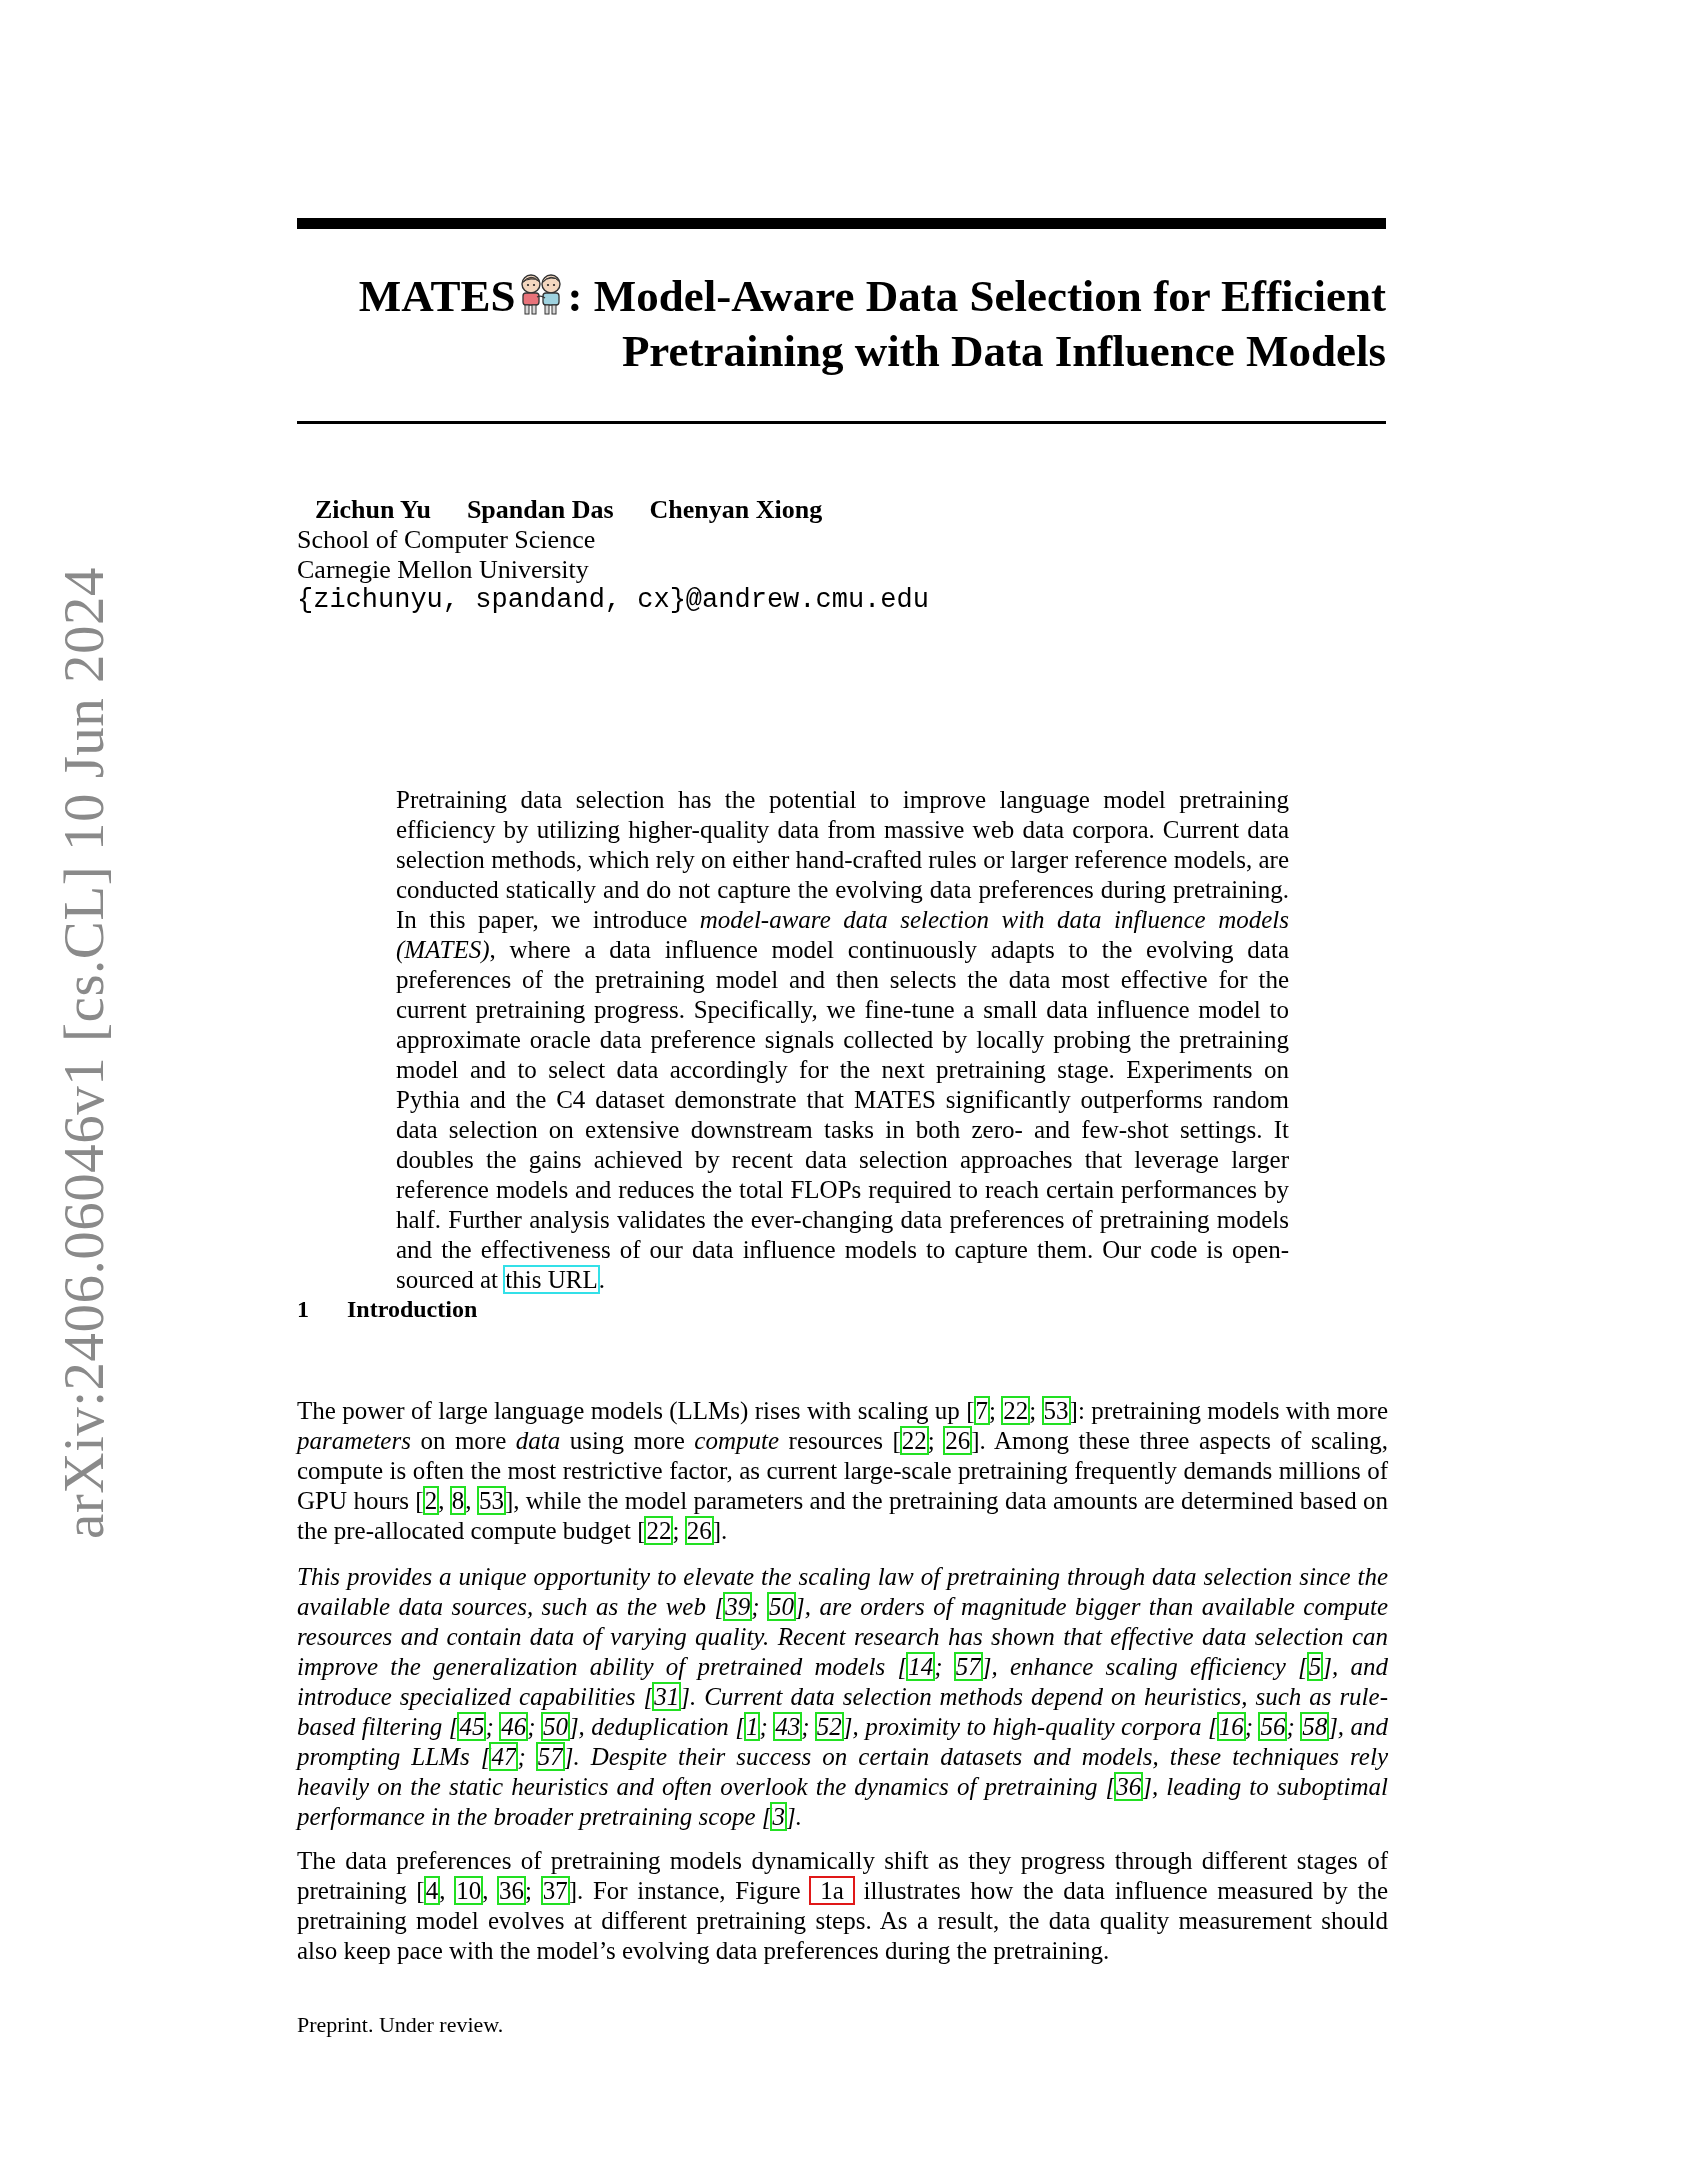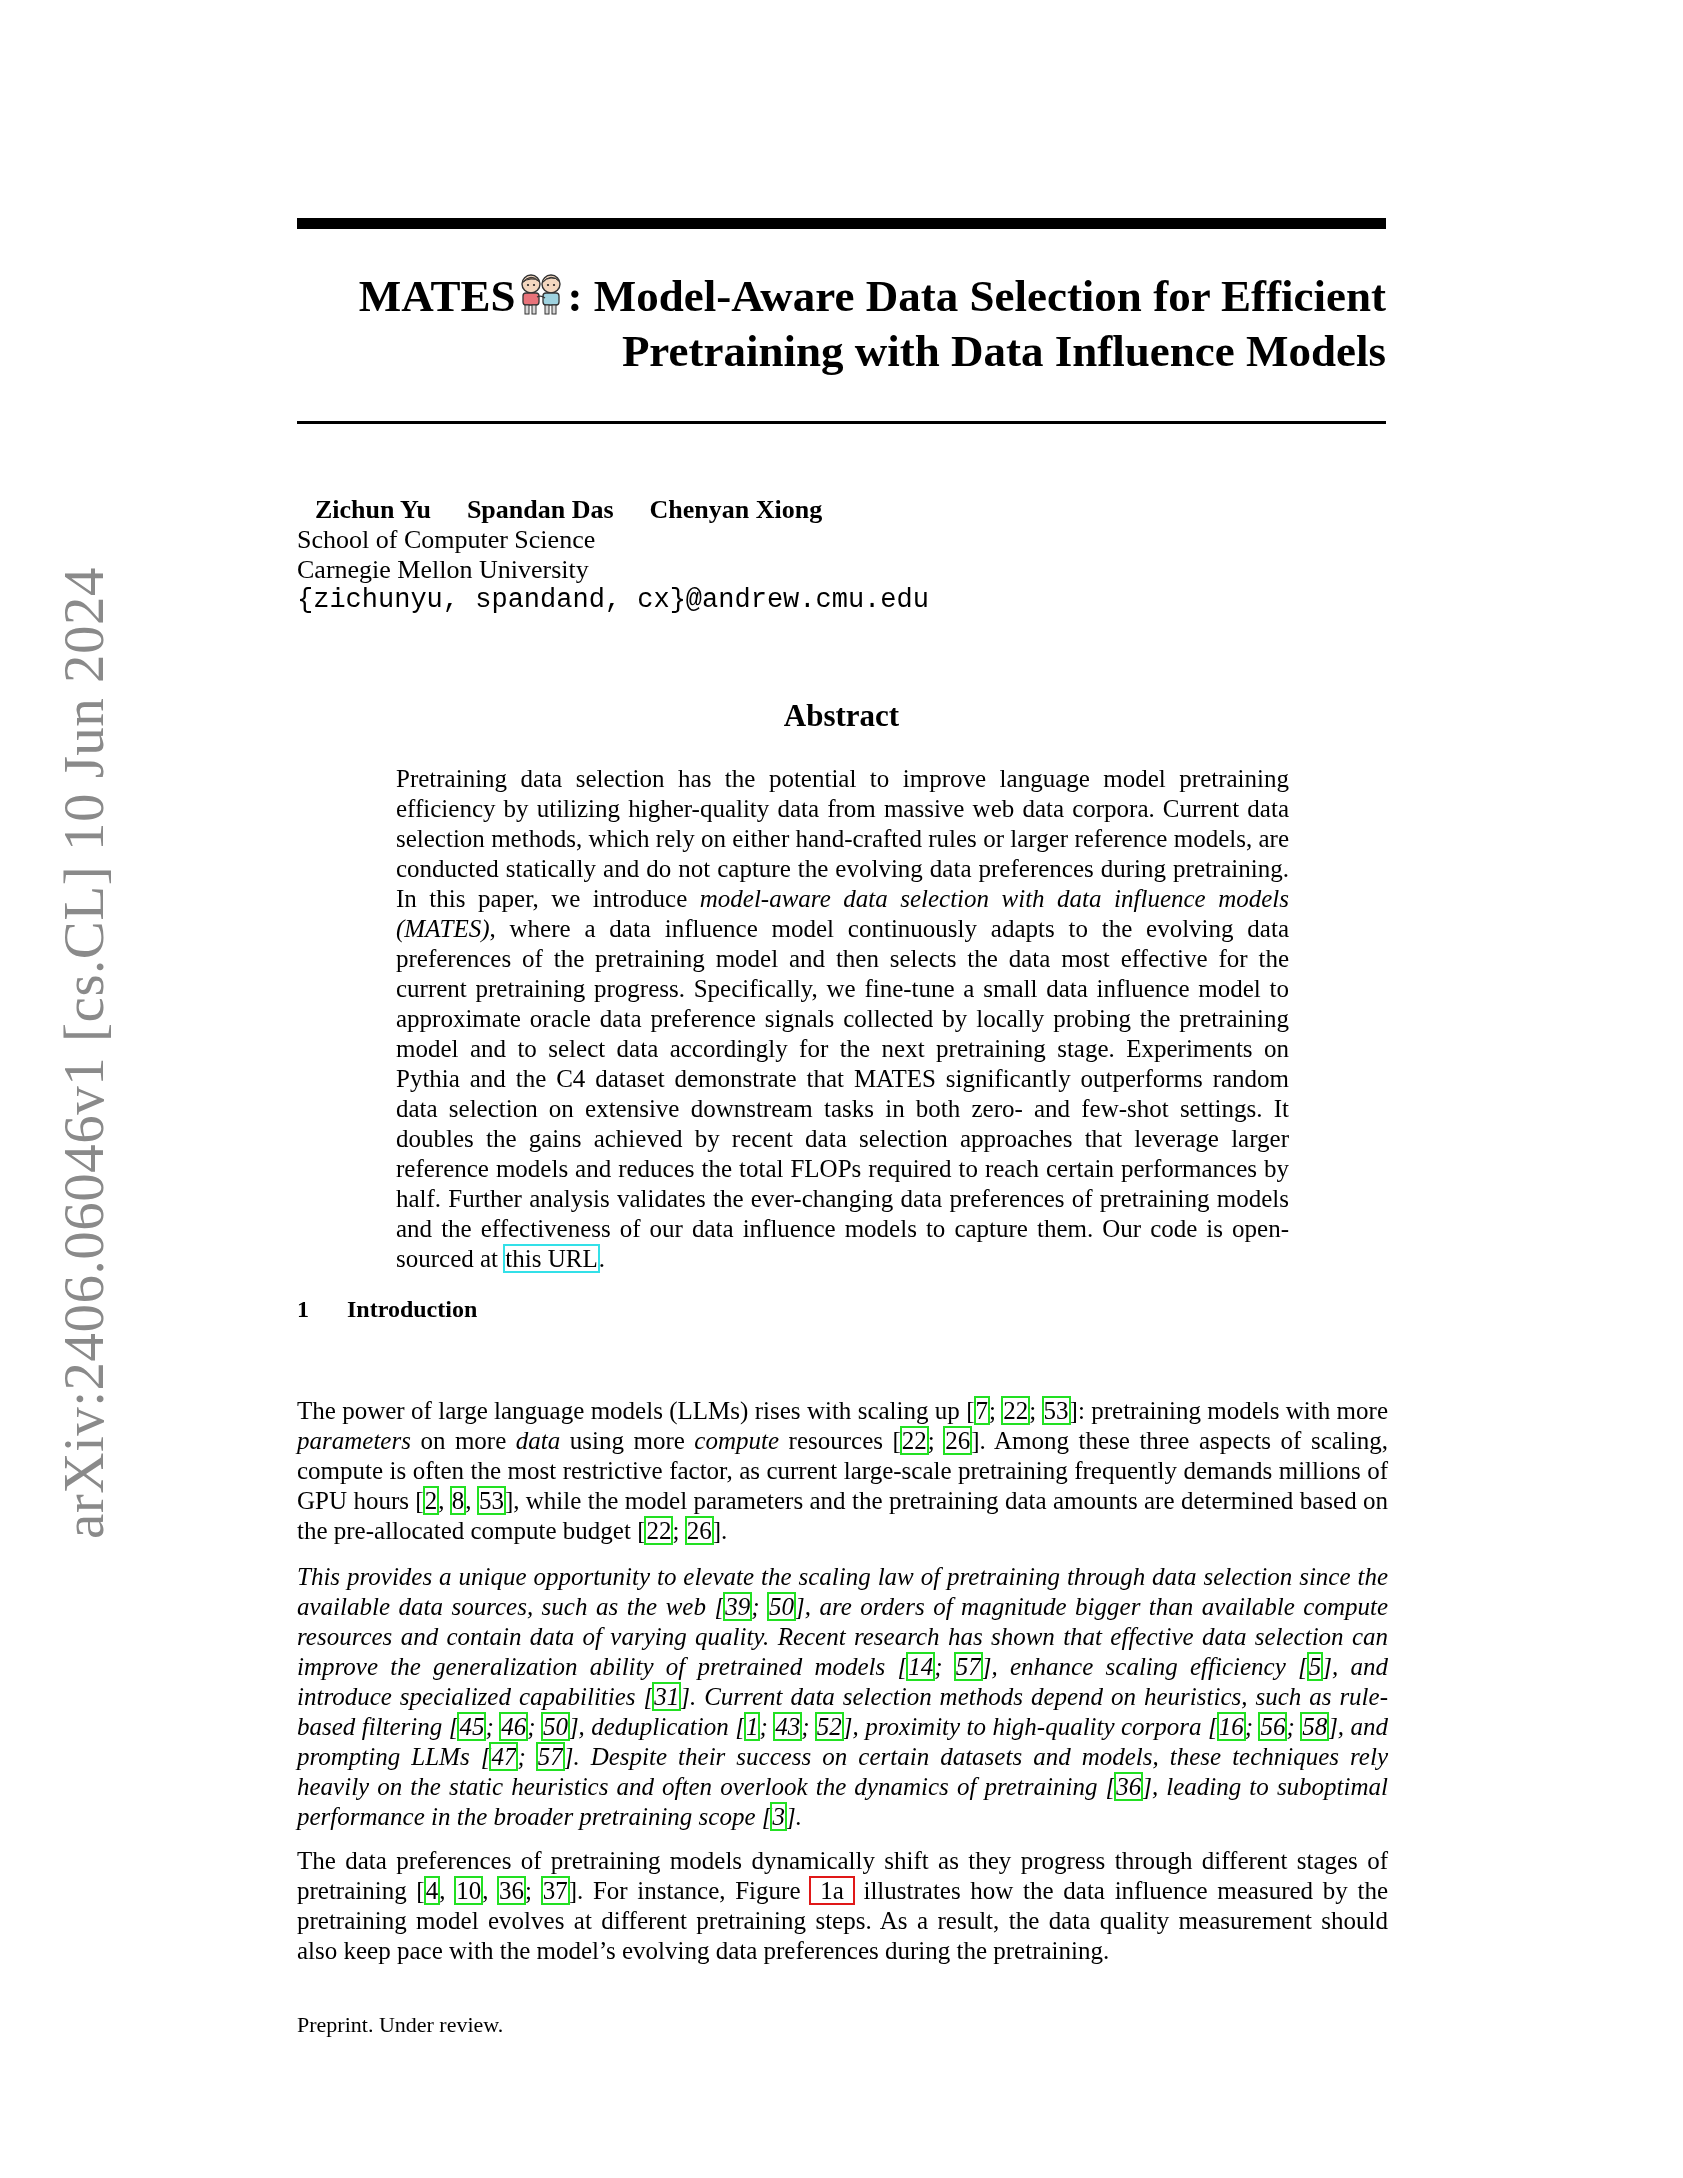--- a/index.html
+++ b/index.html
@@ -23,21 +23,21 @@
   }
   .title .emoji { display: inline-block; width: 50px; height: 44px; vertical-align: -6px; margin: 0 1px; }
 
   .authors { position: absolute; left: 297px; top: 495px; width: 1089px; font-size: 26px; line-height: 30px; }
   .authors .names { font-weight: bold; }
   .authors .names span { margin: 0 18px; }
   .authors .email { font-family: "Liberation Mono", "DejaVu Sans Mono", monospace; font-size: 27px; }
 
   .abstract-heading { position: absolute; left: 297px; top: 698px; width: 1089px; text-align: center;
     font-weight: bold; font-size: 31px; }
-  .abstract { position: absolute; left: 396px; top: 764px; width: 893px; font-size: 25px; line-height: 30px;
+  .abstract { position: absolute; left: 396px; top: 785px; width: 893px; font-size: 25px; line-height: 30px;
     text-align: justify; hyphens: none; }
 
   .section-heading { position: absolute; left: 297px; top: 1296px; font-weight: bold; font-size: 24px; }
   .section-heading .num { display: inline-block; width: 50px; }
 
   .para { position: absolute; left: 297px; width: 1091px; font-size: 25px; line-height: 30px; text-align: justify; }
   .p1 { top: 1396px; }
   .p2 { top: 1562px; font-style: italic; }
   .p3 { top: 1846px; }
 
@@ -83,21 +83,20 @@
 
   <div class="authors">
     <div class="names">
       <span>Zichun Yu</span><span>Spandan Das</span><span>Chenyan Xiong</span>
     </div>
     <div>School of Computer Science</div>
     <div>Carnegie Mellon University</div>
     <div class="email">{zichunyu, spandand, cx}@andrew.cmu.edu</div>
   </div>
 
-  <div class="abstract-heading">Abstract</div>
 
   <div class="abstract"><span>Pretraining data selection has the potential to improve language model pretraining efficiency by utilizing higher-quality data from massive web data corpora. Current data selection methods, which rely on either hand-crafted rules or larger reference models, are conducted statically and do not capture the evolving data preferences during pretraining. In this paper, we introduce </span><i>model-aware data selection with data influence models (MATES)</i><span>, where a data influence model continuously adapts to the evolving data preferences of the pretraining model and then selects the data most effective for the current pretraining progress.  Specifically, we fine-tune a small data influence model to approximate oracle data preference signals collected by locally probing the pretraining model and to select data accordingly for the next pretraining stage. Experiments on Pythia and the C4 dataset demonstrate that MATES significantly outperforms random data selection on extensive downstream tasks in both zero- and few-shot settings. It doubles the gains achieved by recent data selection approaches that leverage larger reference models and reduces the total FLOPs required to reach certain performances by half. Further analysis validates the ever-changing data preferences of pretraining models and the effectiveness of our data influence models to capture them. Our code is open-sourced at </span><span class="url">this URL</span><span>.</span></div>
 
   <div class="section-heading">
     <span class="num">1</span><span>Introduction</span>
   </div>
 
   <div class="para p1"><span>The power of large language models (LLMs) rises with scaling up [</span><span class="cite">7</span>; <span class="cite">22</span>; <span class="cite">53</span><span>]: pretraining models with more </span><i>parameters</i><span> on more </span><i>data</i><span> using more </span><i>compute</i><span> resources [</span><span class="cite">22</span>; <span class="cite">26</span><span>].  Among these three aspects of scaling, compute is often the most restrictive factor, as current large-scale pretraining frequently demands millions of GPU hours [</span><span class="cite">2</span>, <span class="cite">8</span>, <span class="cite">53</span><span>], while the model parameters and the pretraining data amounts are determined based on the pre-allocated compute budget [</span><span class="cite">22</span>; <span class="cite">26</span><span>].</span></div>
 
   <div class="para p2"><span>This provides a unique opportunity to elevate the scaling law of pretraining through data selection since the available data sources, such as the web [</span><span class="cite">39</span>; <span class="cite">50</span><span>], are orders of magnitude bigger than available compute resources and contain data of varying quality.  Recent research has shown that effective data selection can improve the generalization ability of pretrained models [</span><span class="cite">14</span>; <span class="cite">57</span><span>], enhance scaling efficiency [</span><span class="cite">5</span><span>], and introduce specialized capabilities [</span><span class="cite">31</span><span>].  Current data selection methods depend on heuristics, such as rule-based filtering [</span><span class="cite">45</span>; <span class="cite">46</span>; <span class="cite">50</span><span>], deduplication [</span><span class="cite">1</span>; <span class="cite">43</span>; <span class="cite">52</span><span>], proximity to high-quality corpora [</span><span class="cite">16</span>; <span class="cite">56</span>; <span class="cite">58</span><span>], and prompting LLMs [</span><span class="cite">47</span>; <span class="cite">57</span><span>].  Despite their success on certain datasets and models, these techniques rely heavily on the static heuristics and often overlook the dynamics of pretraining [</span><span class="cite">36</span><span>], leading to suboptimal performance in the broader pretraining scope [</span><span class="cite">3</span><span>].</span></div>

